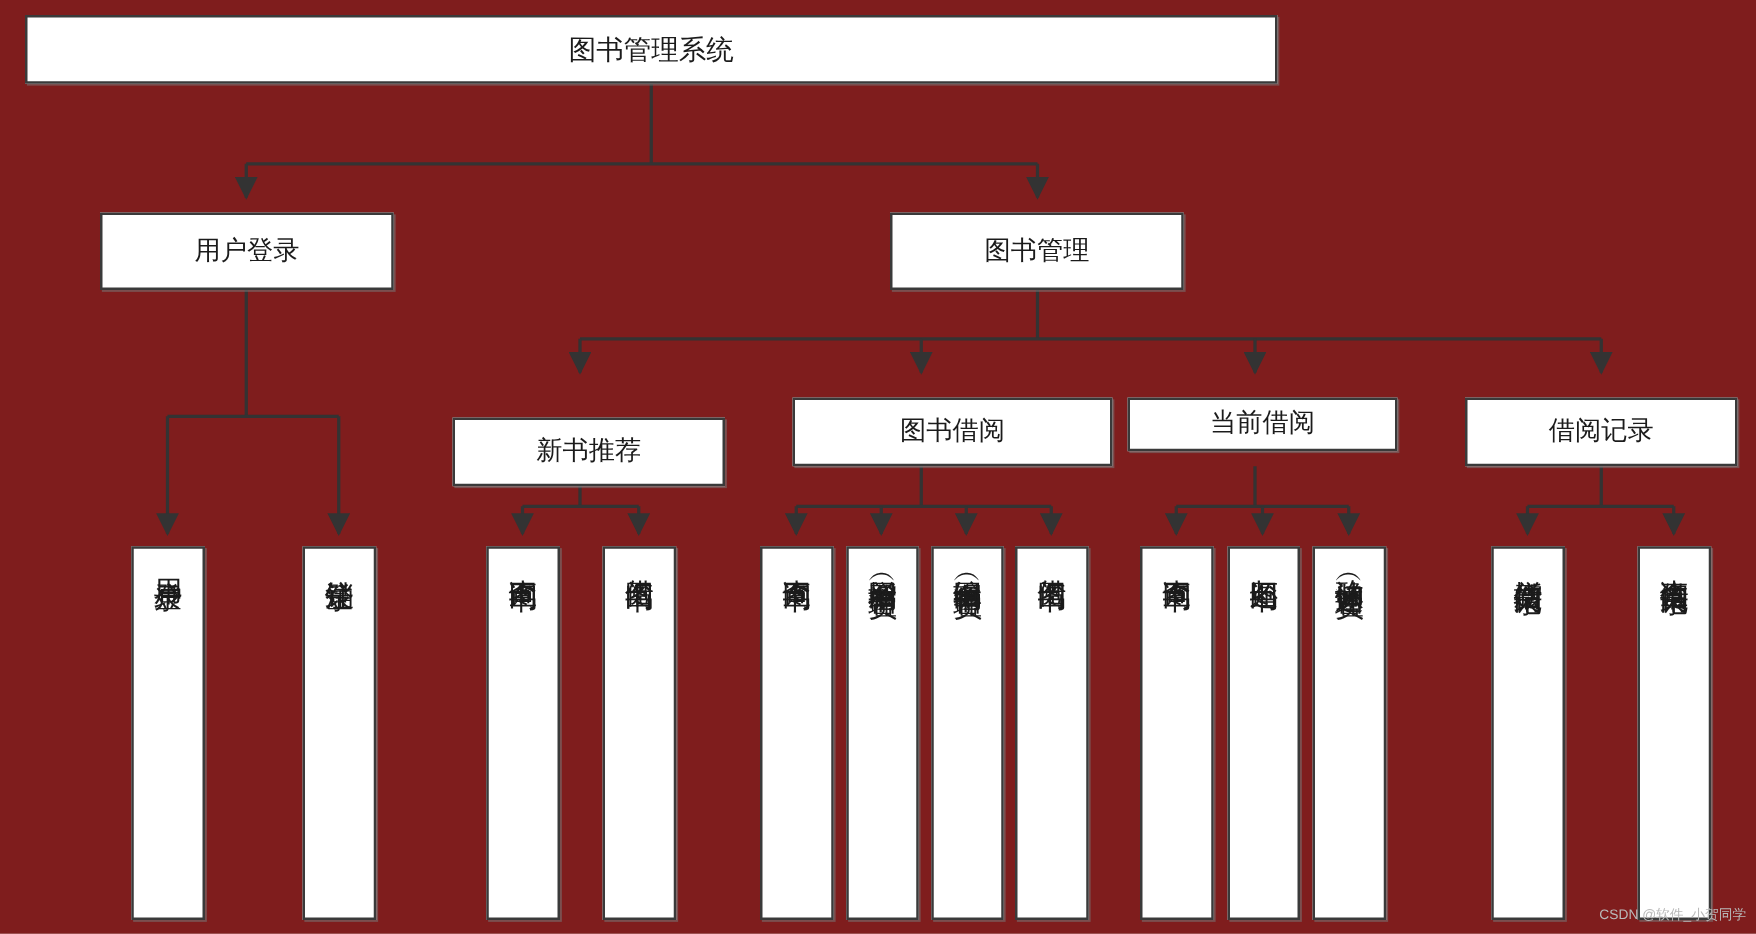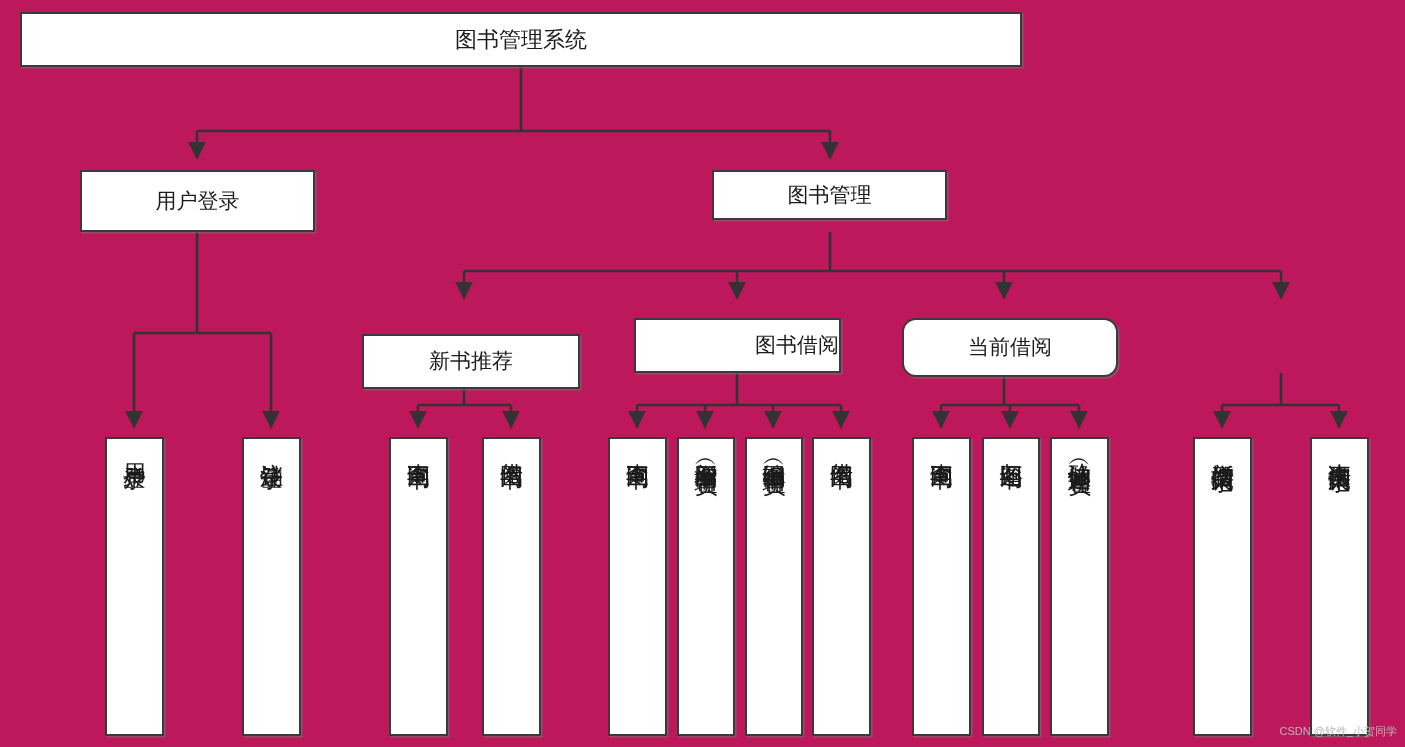--- a/index.html
+++ b/index.html
@@ -10,21 +10,21 @@
   body {
     width: 1405px;
     height: 747px;
     font-family: "Liberation Sans", "DejaVu Sans", sans-serif;
     overflow: hidden;
   }
   #canvas {
     position: relative;
     width: 1405px;
     height: 747px;
-    background: #be185d;
+    background: #7f1d1d;
   }
   svg.connectors {
     position: absolute;
     left: 0;
     top: 0;
     width: 1405px;
     height: 747px;
     pointer-events: none;
   }
   .node {
@@ -127,32 +127,35 @@
     </g>
   </svg>
 
   <div class="node root horiz" style="left:20px; top:12px; width:1002px; height:55px;">
     <span class="label">图书管理系统</span>
   </div>
 
   <div class="node horiz" style="left:80px; top:170px; width:235px; height:62px;">
     <span class="label">用户登录</span>
   </div>
-  <div class="node horiz" style="left:712px; top:170px; width:235px; height:50px;">
+  <div class="node horiz" style="left:712px; top:170px; width:235px; height:62px;">
     <span class="label">图书管理</span>
   </div>
 
   <div class="node horiz" style="left:362px; top:318px; width:218px; height:55px;margin-top:16px;">
     <span class="label">新书推荐</span>
   </div>
-  <div class="node horiz" style="left:634px; top:318px; width:207px; height:55px;justify-content:flex-end;">
+  <div class="node horiz" style="left:634px; top:318px; width:256px; height:55px;">
     <span class="label">图书借阅</span>
   </div>
-  <div class="node horiz" style="left:902px; top:318px; width:216px; height:59px;border-radius:14px;">
+  <div class="node horiz" style="left:902px; top:318px; width:216px; height:43px;">
     <span class="label">当前借阅</span>
+  </div>
+  <div class="node horiz" style="left:1172px; top:318px; width:218px; height:55px;">
+    <span class="label">借阅记录</span>
   </div>
 
   <div class="node vert" style="left:105px; top:437px; width:59px; height:299px;">
     <span class="label">用户登录</span>
   </div>
   <div class="node vert" style="left:242px; top:437px; width:59px; height:299px;">
     <span class="label">注销登录</span>
   </div>
 
   <div class="node vert" style="left:389px; top:437px; width:59px; height:299px;">

